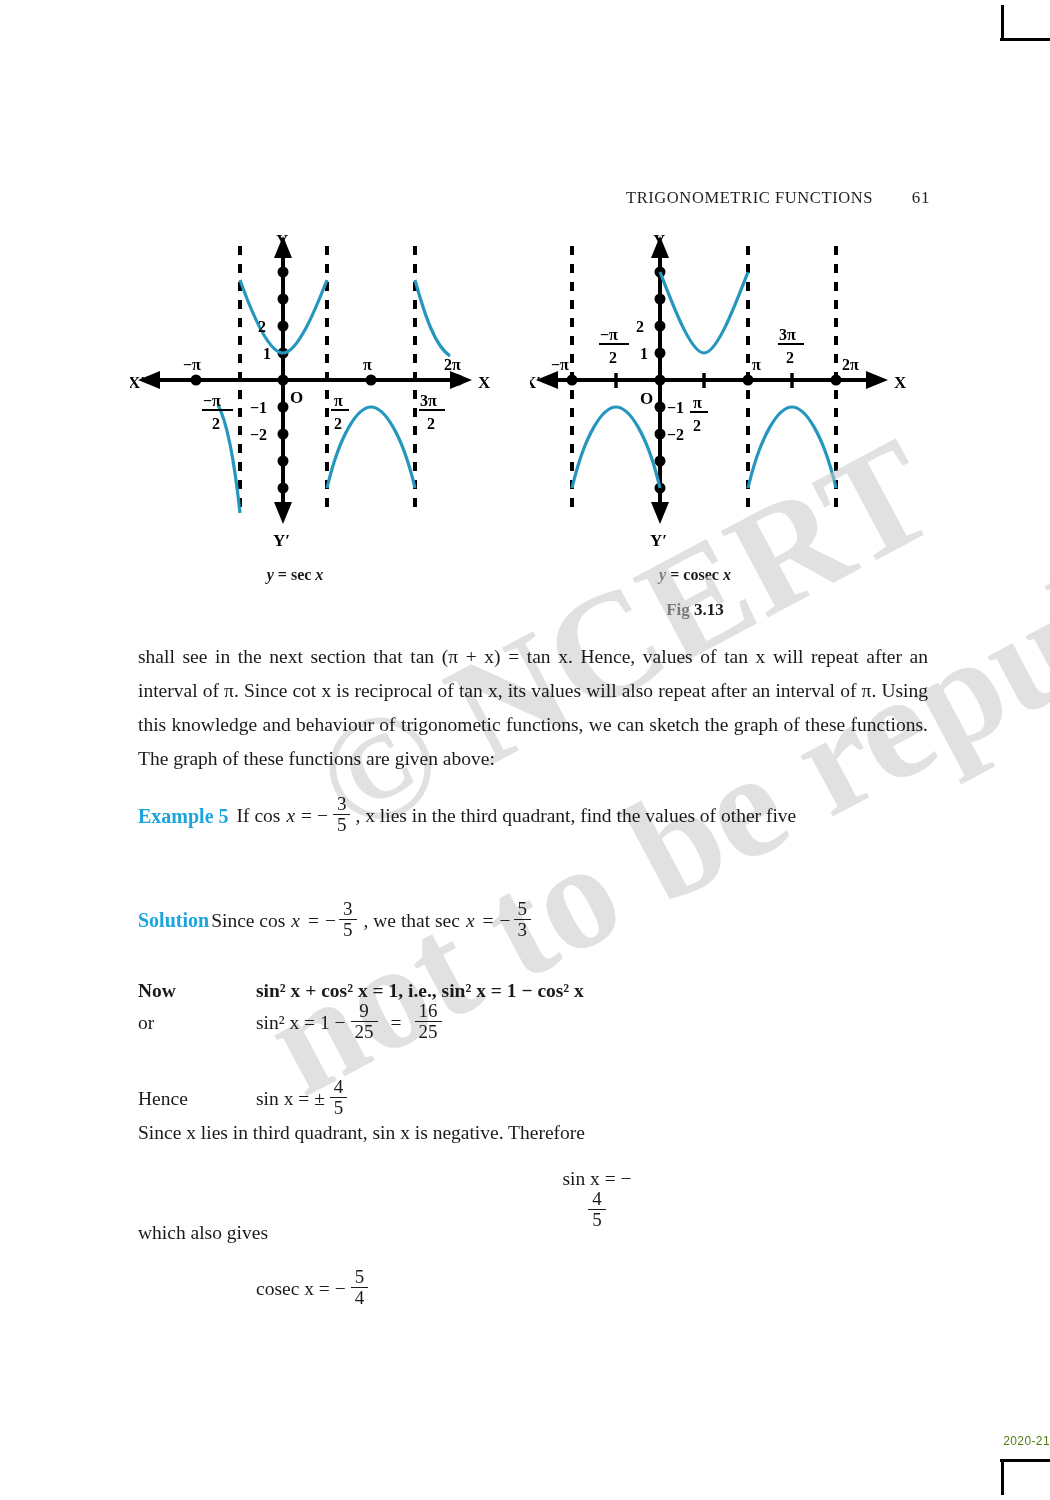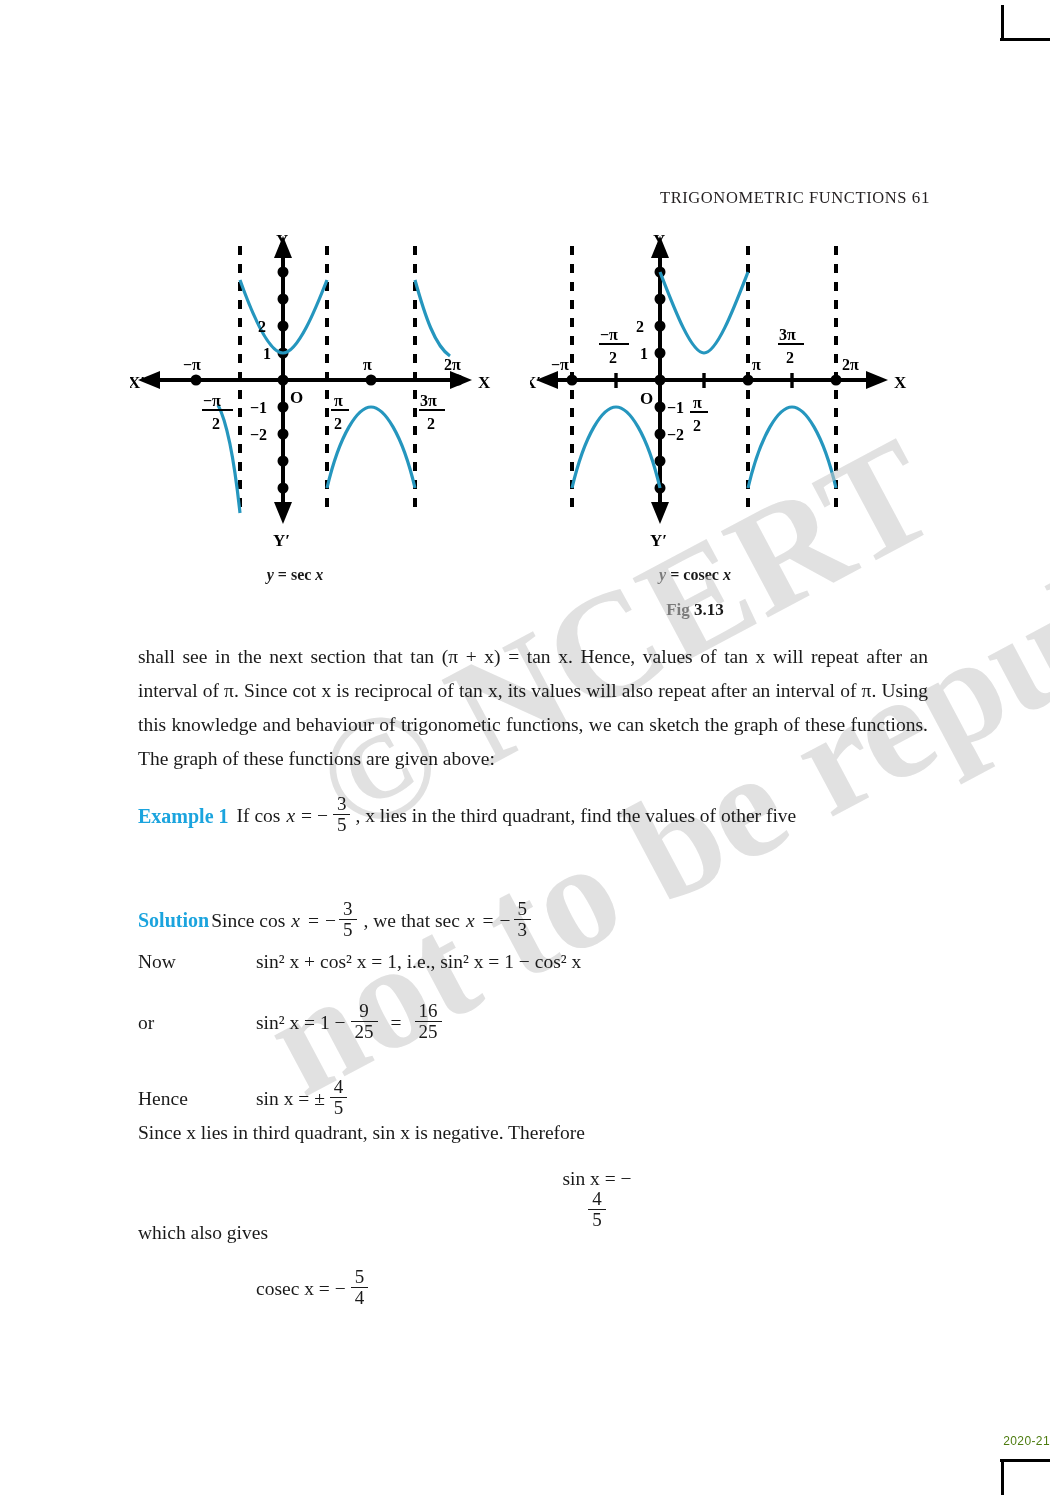--- a/index.html
+++ b/index.html
@@ -41,21 +41,21 @@
 
   
   .runhead{
     position:absolute;left:0;right:0;top:188px;
     text-align:right;
     padding-right:120px;
     font-size:16.5px;
     letter-spacing:.6px;
     color:#231f20;
   }
-  .runhead .pg{display:inline-block;font-size:17px;}
+  .runhead .pg{display:inline-block;margin-left:34px;font-size:17px;}
 
   
   .figs{position:absolute;left:130px;top:228px;width:800px;height:400px;}
   .fig{position:absolute;top:0;width:400px;height:400px;}
   .fig-left{left:0px;}
   .fig-right{left:400px;}
   .fig svg{display:block;}
 
   .caption{
     position:absolute;
@@ -283,21 +283,21 @@
       <div class="caption" style="left:0;top:372px;width:330px;font-size:17px;">Fig 3.13</div>
     </div>
   </div>
 
   <div class="body">
     <p>shall see in the next section that tan (π + x) = tan x. Hence, values of tan x will repeat after an interval of π. Since cot x is reciprocal of tan x, its values will also repeat after an interval of π. Using this knowledge and behaviour of trigonometic functions, we can sketch the graph of these functions. The graph of these functions are given above:</p>
   </div>
 
   <div class="blk" style="top:795px;">
     <div class="row" style="line-height:30px;">
-      <span class="hdr-blue" style="font-size:20px;">Example 1</span>
+      <span class="hdr-blue" style="font-size:20px;">Example 5</span>
       <span style="margin-left:8px;">If cos</span>
       <i style="margin-left:6px;">x</i>
       <span style="margin-left:6px;">=  −</span>
       <span class="frac">
         <span class="num">3</span>
         <span class="den">5</span>
       </span>
       <span>, x lies in the third quadrant, find the values of other five</span>
     </div>
   </div>
@@ -317,21 +317,21 @@
       <i style="margin-left:6px;">x</i>
       <span style="margin-left:8px;">=</span>
       <span style="margin-left:6px;">−</span>
       <span class="frac tight">
         <span class="num">5</span>
         <span class="den">3</span>
       </span>
     </div>
   </div>
 
-  <div class="blk" style="top:951px;">
+  <div class="blk" style="top:980px;font-weight:bold;">
     <div class="row">
       <span style="display:inline-block;width:118px;">Now</span>
       <span>sin² x + cos² x = 1, i.e., sin² x = 1 − cos² x</span>
     </div>
   </div>
 
   <div class="blk" style="top:1002px;">
     <div class="row">
       <span style="display:inline-block;width:118px;">or</span>
       <span>sin² x = 1 −</span>

